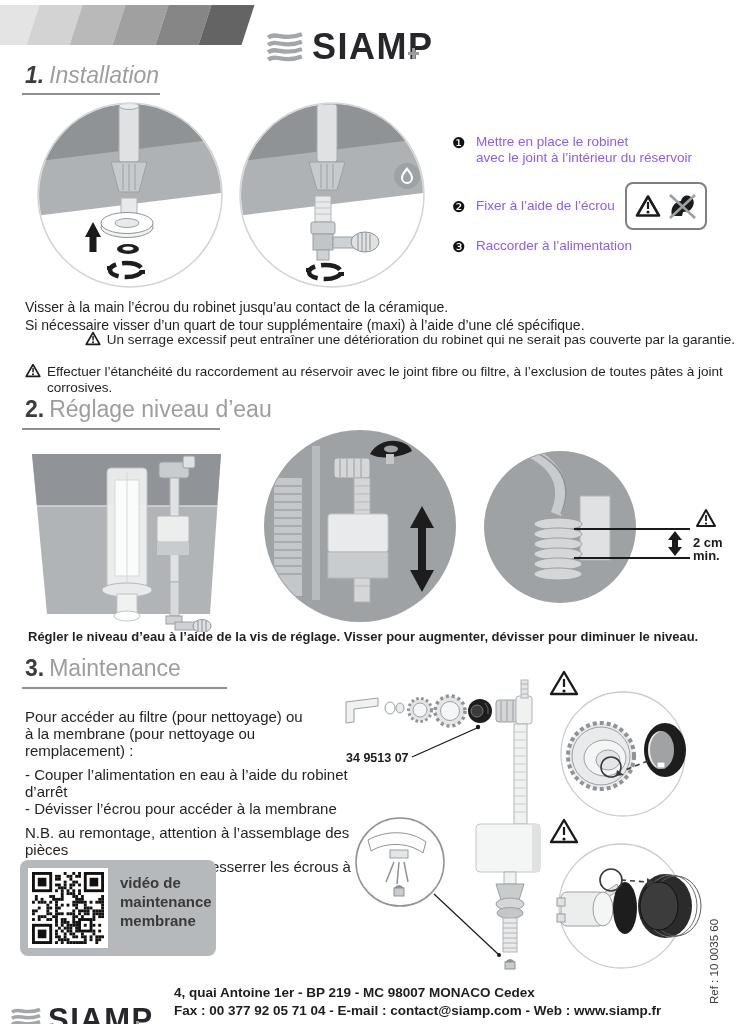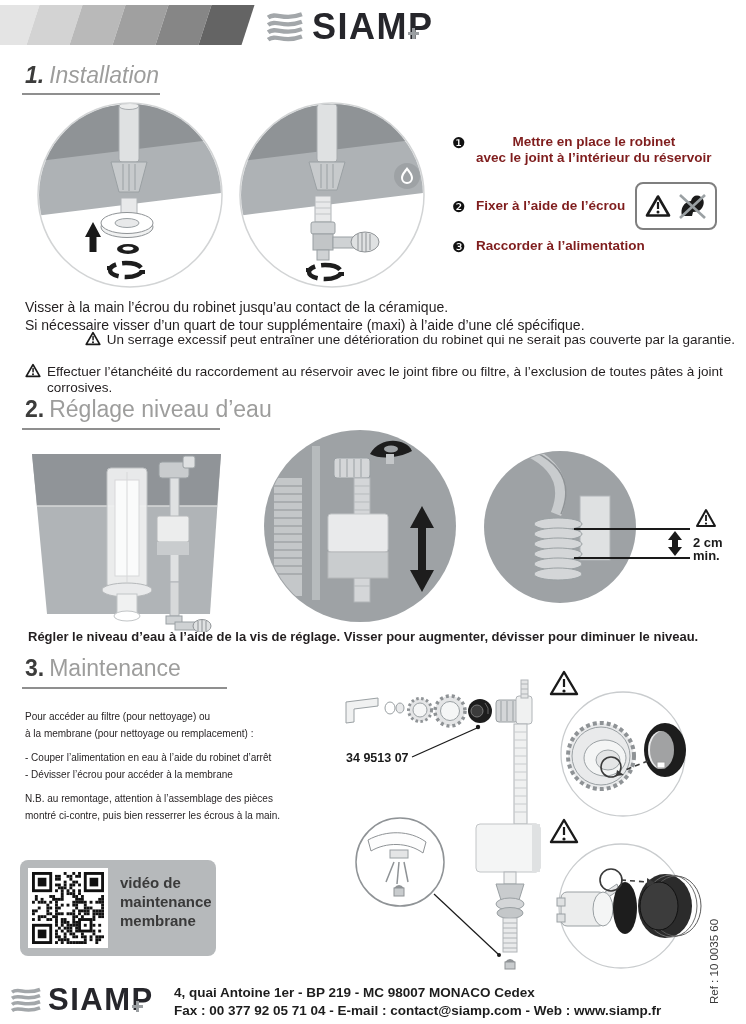--- a/index.html
+++ b/index.html
@@ -2,41 +2,41 @@
 <html><head>
 <meta charset="utf-8">
 <style>
   html,body{margin:0;padding:0;background:#ffffff;}
   .page{position:relative;width:746px;height:1024px;background:#fff;overflow:hidden;
         font-family:"Liberation Sans",sans-serif;color:#231f20;}
 
   
   .header-bars{position:absolute;left:-10px;top:5px;height:40px;display:flex;}
   .header-bars .seg{width:43px;height:40px;transform:skewX(-18deg);}
-  .logo{position:absolute;display:flex;align-items:center;}
+  .logo{position:absolute;display:flex;align-items:center;margin-top:20px;}
   .logo-top{left:266px;top:6px;}
   .logo-wave{width:38px;height:34px;margin-right:8px;}
   .logo-text{font-weight:bold;font-size:36px;letter-spacing:1.5px;color:#26262b;position:relative;}
   .logo-plus{position:absolute;width:11px;height:11px;}
   .logo-plus .h,.logo-plus .v{position:absolute;background:#9a9ea1;}
   .logo-plus .h{left:0;top:4px;width:11px;height:3px;}
   .logo-plus .v{left:4px;top:0;width:3px;height:11px;}
 
   
   .sec-title{position:absolute;left:25px;font-size:23px;line-height:26px;white-space:nowrap;}
   .sec-title .num{font-weight:bold;color:#3c3c3b;}
   .sec-title .word{font-weight:normal;color:#9d9d9c;margin-left:5px;}
   .sec-underline{position:absolute;height:2px;background:#8f8f8f;}
 
   
   .circle-illu{position:absolute;}
   .steps{position:absolute;left:452px;top:130px;width:294px;}
   .step{position:absolute;left:0;display:flex;align-items:flex-start;}
   .step .num{font-size:15px;line-height:17px;color:#111;width:24px;flex:0 0 24px;}
-  .step .txt{font-size:13.5px;line-height:16px;font-weight:bold;color:#7f1d1d;text-align:center;}
+  .step .txt{font-size:13.5px;line-height:16px;font-weight:normal;color:#8b5cf6;}
   .step2-row{align-items:center;}
   .warn-box{margin-left:10px;width:78px;height:44px;border:2px solid #7f7f7f;border-radius:8px;
             display:flex;align-items:center;justify-content:center;gap:6px;flex:0 0 auto;}
   .body-par{position:absolute;left:25px;font-size:14px;line-height:17.5px;color:#231f20;}
   .warn-line{position:absolute;left:25px;display:flex;align-items:flex-start;gap:6px;
              font-size:13.5px;line-height:16px;color:#231f20;}
   .warn-line svg{flex:0 0 auto;margin-top:-1px;}
 
   
   .qr-panel{position:absolute;left:20px;top:860px;width:196px;height:96px;background:#b6b9bb;border-radius:8px;}
@@ -46,21 +46,21 @@
 
   
   .logo-footer{left:10px;top:982px;}
   .logo-footer .logo-wave{width:32px;height:28px;margin-right:6px;}
   .logo-footer .logo-text{font-size:31px;}
   .footer-addr{position:absolute;left:174px;top:984px;font-size:13.5px;line-height:18px;font-weight:bold;color:#1d1d1d;}
   .ref-vert{position:absolute;left:708px;top:1004px;transform:rotate(-90deg);transform-origin:left top;
             font-size:11.5px;color:#3a3a3a;white-space:nowrap;}
 
   .cap{position:absolute;font-size:13px;line-height:17px;color:#231f20;font-weight:bold;}
-  .s3text{position:absolute;left:25px;top:708px;font-size:10px;line-height:17px;color:#231f20;width:330px;}
+  .s3text{position:absolute;left:25px;top:708px;font-size:15px;line-height:17px;color:#231f20;width:330px;}
   .s3text .gap{height:7px;}
 </style>
 </head>
 <body>
 
 <div class="page">
 
   <div class="header-bars">
     <div class="seg" style="background:#e4e4e4"></div>
     <div class="seg" style="background:#d3d3d3"></div>

